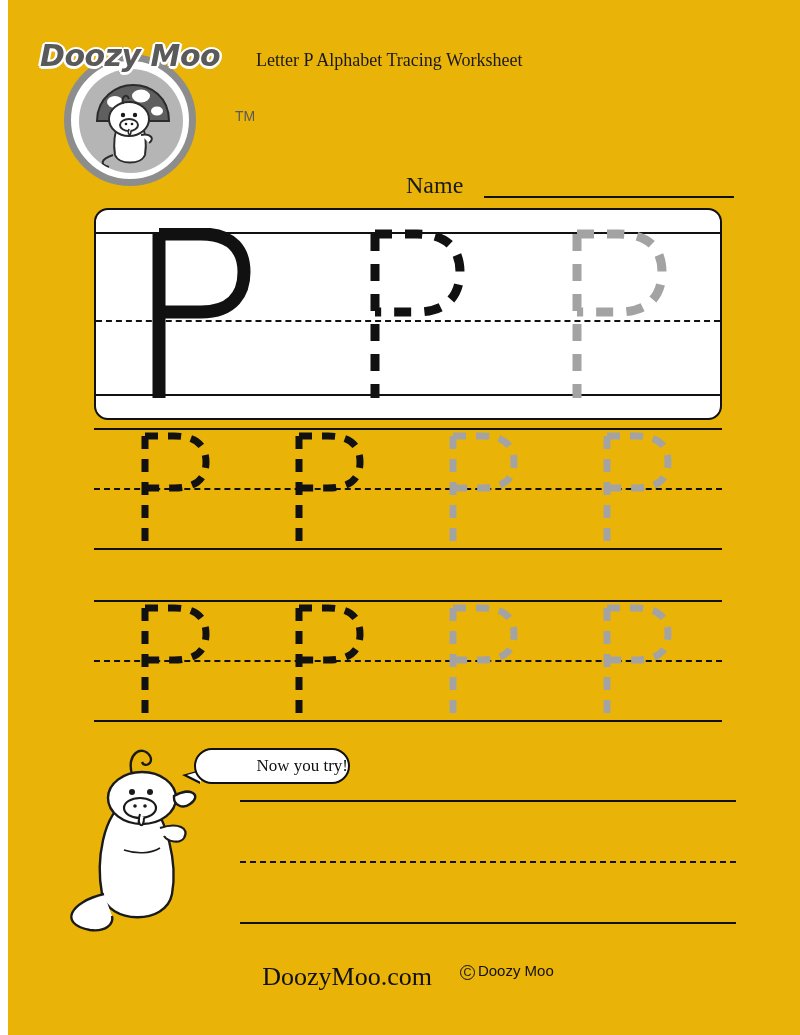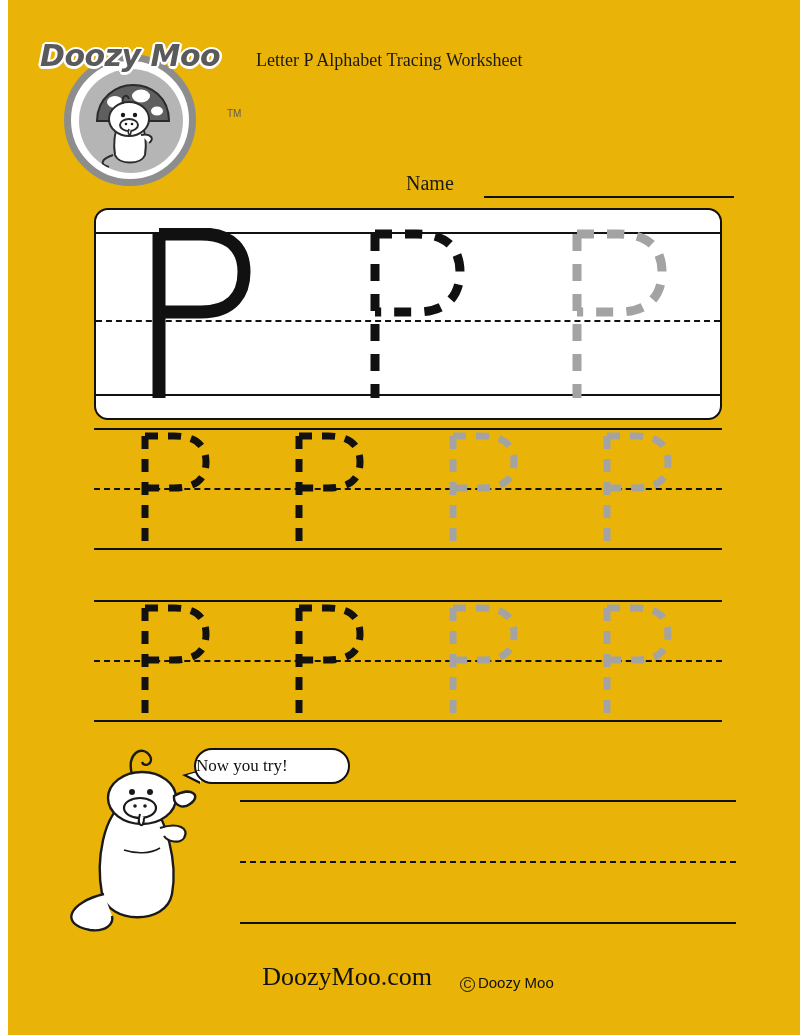--- a/index.html
+++ b/index.html
@@ -57,22 +57,22 @@
     color: #5a5a5a;
     text-shadow:
       -1.5px -1.5px 0 #fff, 1.5px -1.5px 0 #fff,
       -1.5px 1.5px 0 #fff, 1.5px 1.5px 0 #fff,
       -2.5px 0 0 #fff, 2.5px 0 0 #fff, 0 -2.5px 0 #fff, 0 2.5px 0 #fff;
     z-index: 5;
     white-space: nowrap;
   }
   .logo-tm {
     position: absolute;
-    left: 193px; top: 82px;
-    font-size: 10px;
+    left: 201px; top: 82px;
+    font-size: 14px;
     color: #5a5a5a;
     z-index: 6;
   }
 
   .titles {
     position: absolute;
     left: 248px; top: 44px;
   }
   .title-main {
     font-family: "Liberation Serif", serif;
@@ -92,21 +92,21 @@
   
   .name-row {
     position: absolute;
     left: 398px; top: 172px;
     width: 330px; height: 32px;
   }
   .name-label {
     position: absolute;
     left: 0; top: 0;
     font-family: "Liberation Serif", serif;
-    font-size: 20px;
+    font-size: 24px;
     color: #1a1a1a;
     text-align: center;
   }
   .name-line {
     position: absolute;
     left: 78px; top: 24px;
     width: 250px;
     border-bottom: 2px solid #111;
   }
 
@@ -169,21 +169,21 @@
   }
   .bubble {
     position: absolute;
     left: 186px; top: 748px;
     width: 156px; height: 36px;
     border: 2px solid #111;
     border-radius: 18px;
     background: #fff;
     display: flex;
     align-items: center;
-    justify-content: flex-start;
+    justify-content: flex-end;
   }
   .bubble-text {
     font-family: "Liberation Serif", serif;
     font-size: 17px;
     color: #111;
     white-space: nowrap;
   }
   .bubble-tail {
     position: absolute;
     left: 174px; top: 770px;
@@ -221,21 +221,21 @@
 
   
   .footer {
     position: absolute;
     left: 0; top: 962px;
     width: 800px;
     text-align: center;
   }
   .footer-inner {
     display: inline-flex;
-    align-items: flex-end;
+    align-items: flex-start;
     gap: 28px;
   }
   .site {
     font-family: "Liberation Serif", serif;
     font-size: 26px;
     color: #111;
   }
   .copy {
     font-family: Liberation Sans, sans-serif;
     font-size: 15px;

